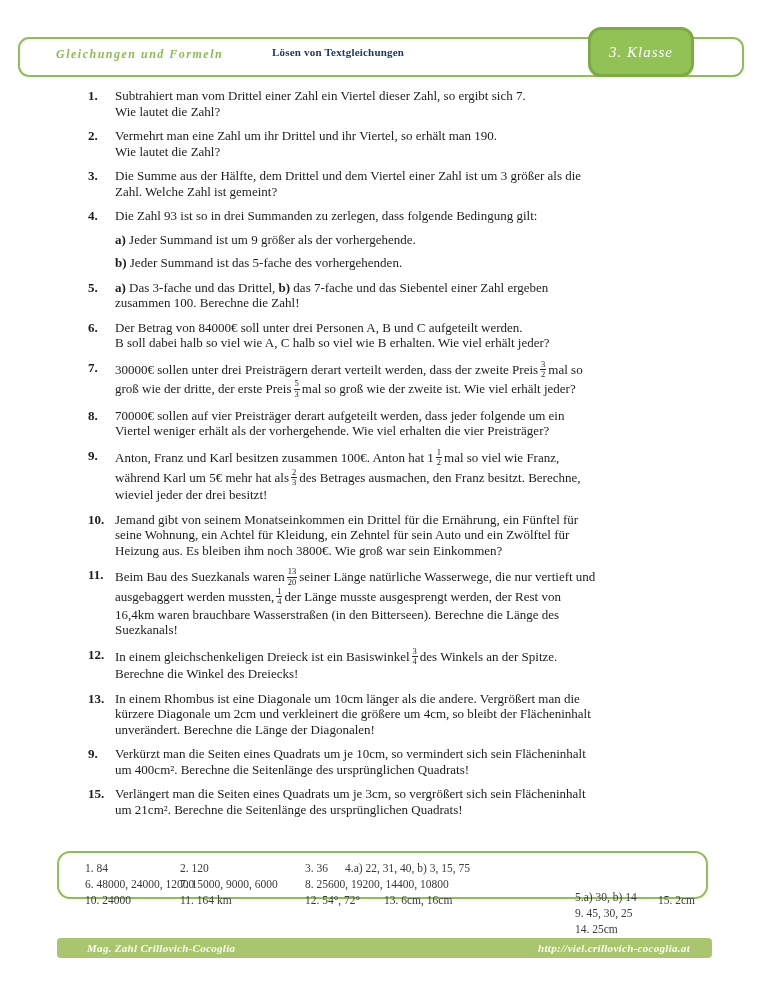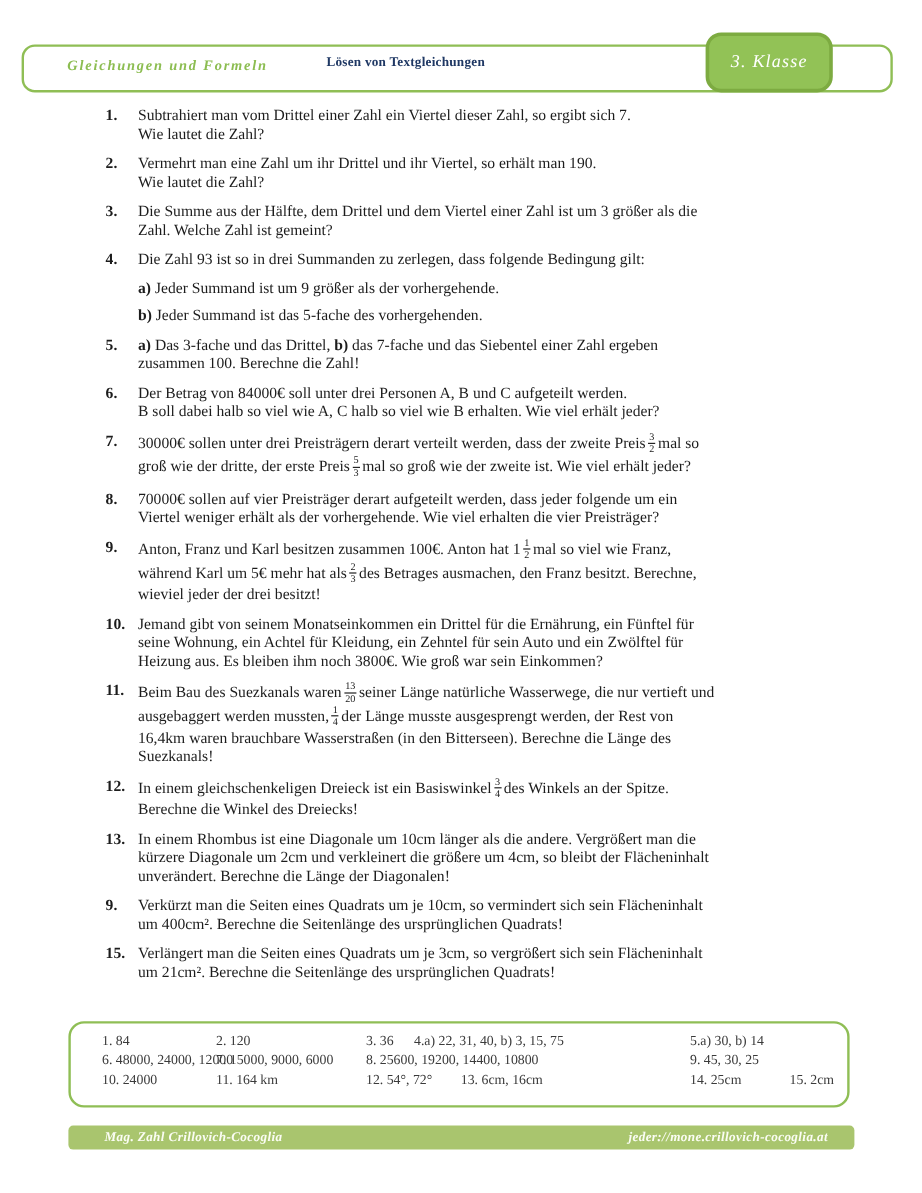--- a/index.html
+++ b/index.html
@@ -53,30 +53,30 @@
     display:inline-block; vertical-align:-0.45em;
     text-align:center; font-size:8.5px; line-height:1.1;
     margin:0 2px;
   }
   .frac .fn { display:block; padding:0 1px; }
   .frac .fd { display:block; border-top:1px solid #222; padding:0 1px; }
 
   
   .answers-box {
     position:absolute; left:57px; top:851px;
-    width:651px; height:72px;
+    width:651px; height:48px;
     border:2px solid #8fbe55; border-radius:13px;
     box-sizing:border-box;
     padding-top:9px;
     font-size:11.5px; color:#3a3a3a;
   }
   .arow { position:relative; height:16px; }
   .aitem { position:absolute; white-space:nowrap; }
   .c0 { left:26px; }  .c1 { left:121px; } .c2 { left:246px; }
-  .c3 { left:286px; } .c4 { left:325px; } .c5 { left:516px; }
+  .c3 { left:286px; } .c4 { left:325px; } .c5 { left:516px;margin-top:29px; }
   .c6 { left:599px; }
 
   
   .footer-bar {
     position:absolute; left:57px; top:938px;
     width:655px; height:20px;
     background:#a9c56e; border-radius:4px;
     box-sizing:border-box;
     display:flex; align-items:center; justify-content:space-between;
     padding:0 22px 0 30px;
@@ -179,16 +179,16 @@
           <span class="aitem c2">12. 54°, 72°</span>
           <span class="aitem c4">13. 6cm, 16cm</span>
           <span class="aitem c5">14. 25cm</span>
           <span class="aitem c6">15. 2cm</span>
         </div>
       </div>
   </div>
 
   <div class="footer-bar">
     <span>Mag. Zahl Crillovich-Cocoglia</span>
-    <span>jeder://mone.crillovich-cocoglia.at</span>
+    <span>http://viel.crillovich-cocoglia.at</span>
   </div>
 
 </div>
 
 </body></html>

